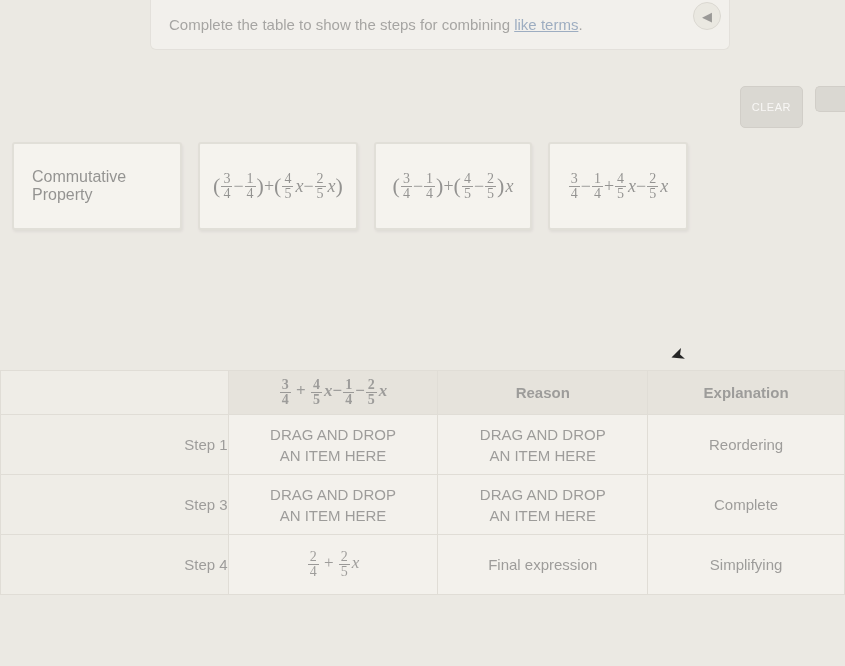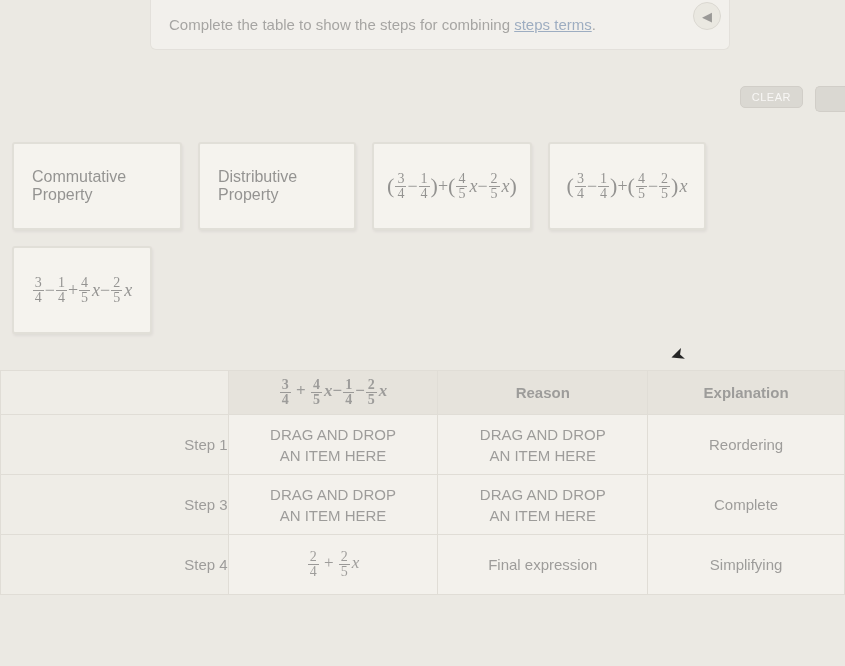--- a/index.html
+++ b/index.html
@@ -58,21 +58,21 @@
     cursor: pointer;
   }
 
   
   .clear-btn {
     position: absolute;
     top: 86px; right: 42px;
     background: #c9c6bf;
     border: 1px solid #b8b5ad;
     border-radius: 5px;
-    padding: 4px 11px;
+    padding: 14px 11px;
     font-size: 11px;
     color: #fff;
     letter-spacing: 0.5px;
     cursor: pointer;
   }
   .half-btn {
     position: absolute;
     top: 86px; right: 0;
     width: 30px; height: 26px;
     background: #c9c6bf;
@@ -159,36 +159,33 @@
     pointer-events: none;
     z-index: 60;
     transform: scaleX(-1) rotate(20deg);
   }
 </style>
 </head>
 <body>
 
 <div class="instruction-bar">
   <span class="text">
-    <span>Complete the table to show the steps for combining </span><span class="link">steps terms</span><span>.</span>
+    <span>Complete the table to show the steps for combining </span><span class="link">like terms</span><span>.</span>
   </span>
   <div class="audio-btn">
     <span>◀</span>
   </div>
 </div>
 
 <div class="clear-btn">CLEAR</div>
 <div class="half-btn"></div>
 
 <div class="tiles">
   <div class="tile" style="width:170px">
     <span>Commutative Property</span>
-  </div>
-  <div class="tile" style="width:158px">
-    <span>Distributive Property</span>
   </div>
   <div class="tile math" style="width:160px" title="(3/4 − 1/4) + (4/5 x − 2/5 x)">
     <span class="paren">(</span><span class="fr">
         <span class="n">3</span>
         <span class="d">4</span>
       </span>−<span class="fr">
         <span class="n">1</span>
         <span class="d">4</span>
       </span><span class="paren">)</span> + <span class="paren">(</span><span class="fr">
         <span class="n">4</span>

